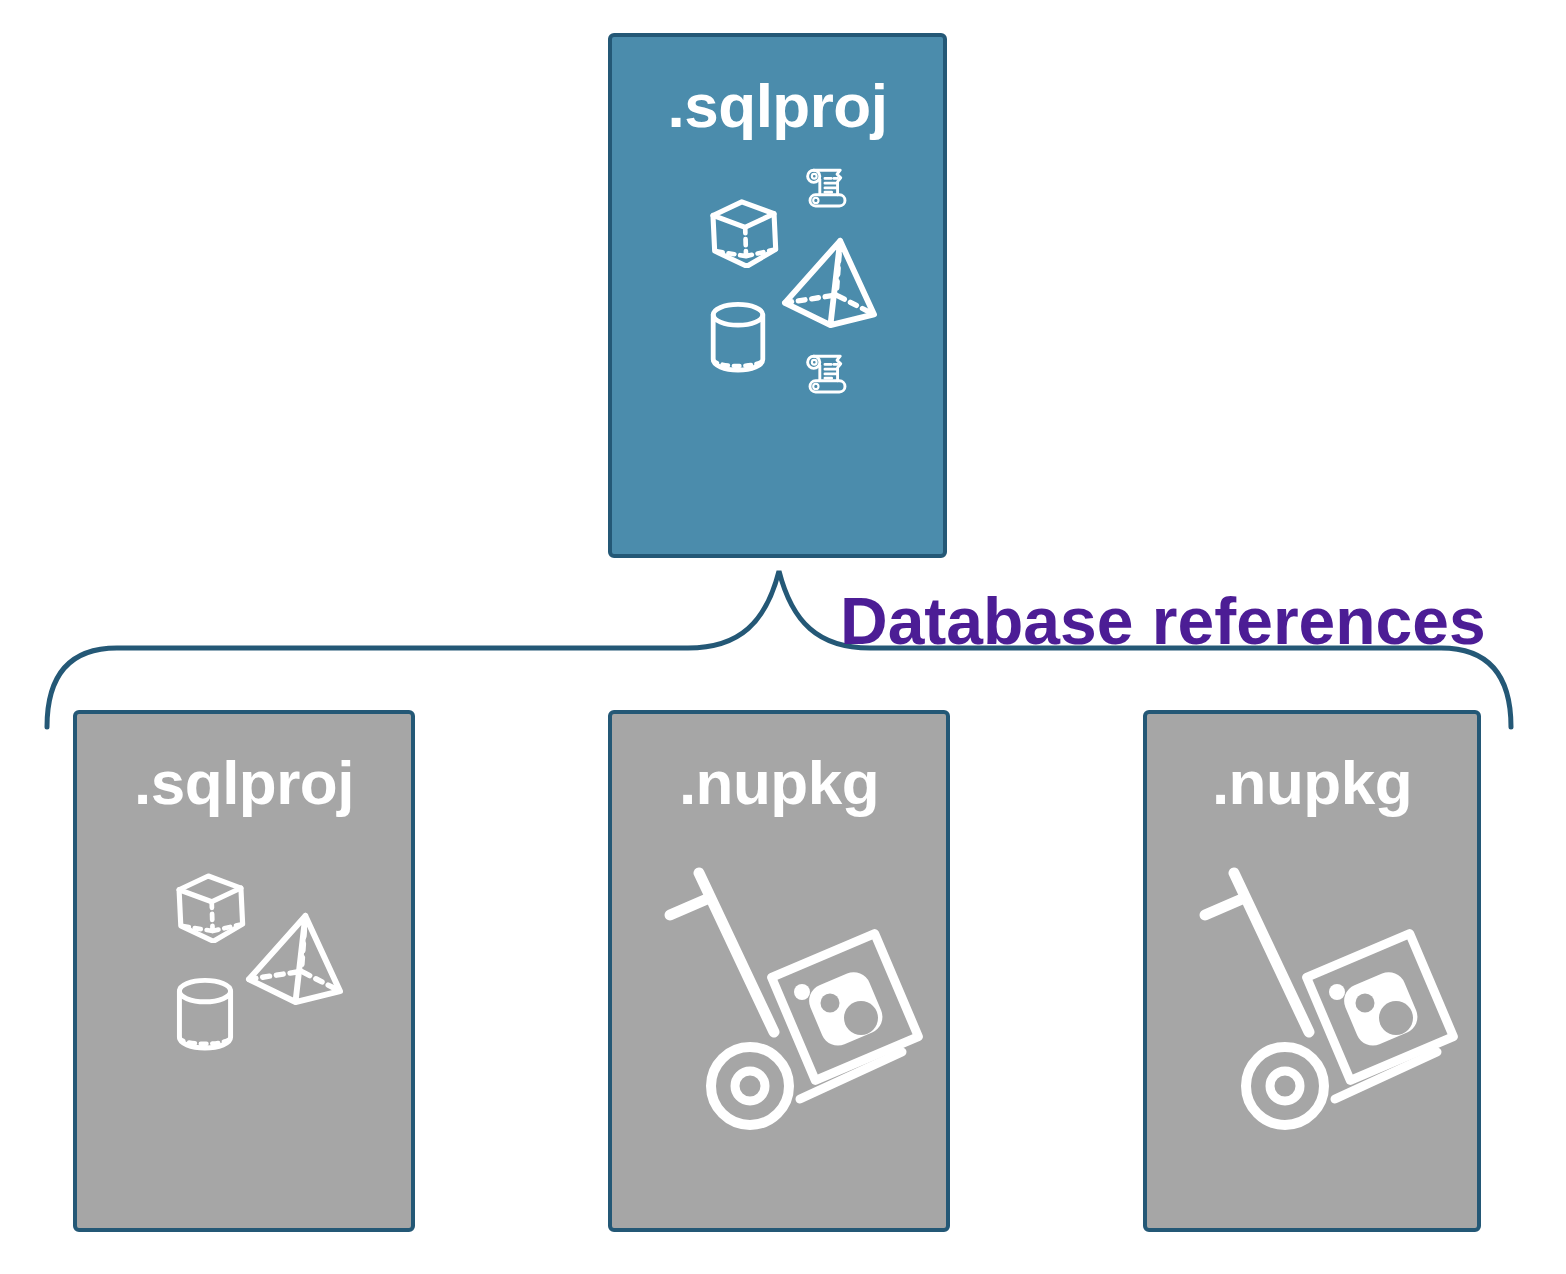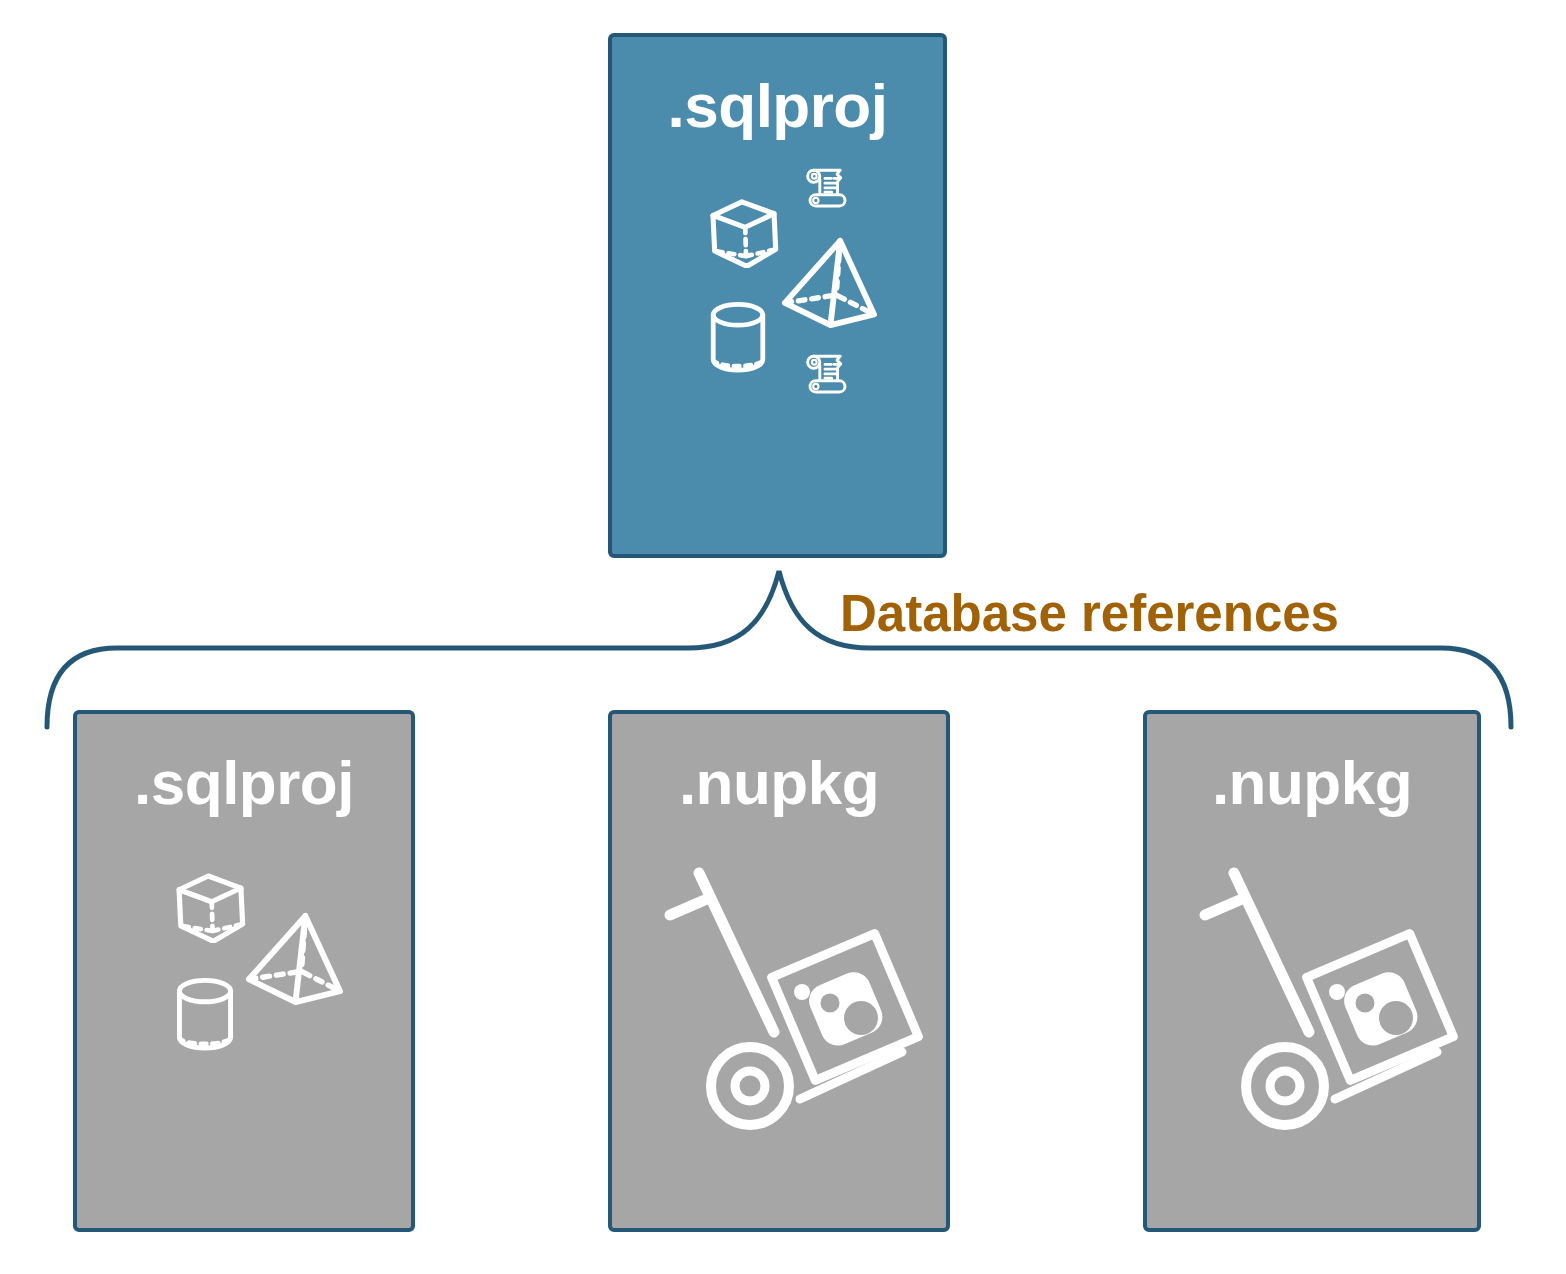--- a/index.html
+++ b/index.html
@@ -14,21 +14,21 @@
   .node.child.c2{left:608px;}
   .node.child.c3{left:1143px;width:338px;}
   .node-label{
     position:absolute;left:0;right:0;top:38px;text-align:center;
     font-size:62px;font-weight:700;letter-spacing:-0.5px;color:#ffffff;line-height:1;
   }
   .icon{position:absolute;}
   .icon svg,svg.ico{display:block;width:100%;height:100%;}
   .edge-label{
     position:absolute;left:840px;top:588px;
-    font-size:51px;font-weight:700;color:#a16207;line-height:1;white-space:nowrap;
+    font-size:66px;font-weight:700;color:#4c1d95;line-height:1;white-space:nowrap;
   }
   .brace{position:absolute;left:0;top:0;width:1566px;height:1274px;pointer-events:none;}
   .st{stroke:#ffffff;fill:none;stroke-linecap:round;stroke-linejoin:round;}
   .dash{stroke-dasharray:7 7;}
   .hidden-defs{position:absolute;width:0;height:0;overflow:hidden;}
 </style>
 </head>
 <body>
 
 <svg class="hidden-defs" aria-hidden="true">

